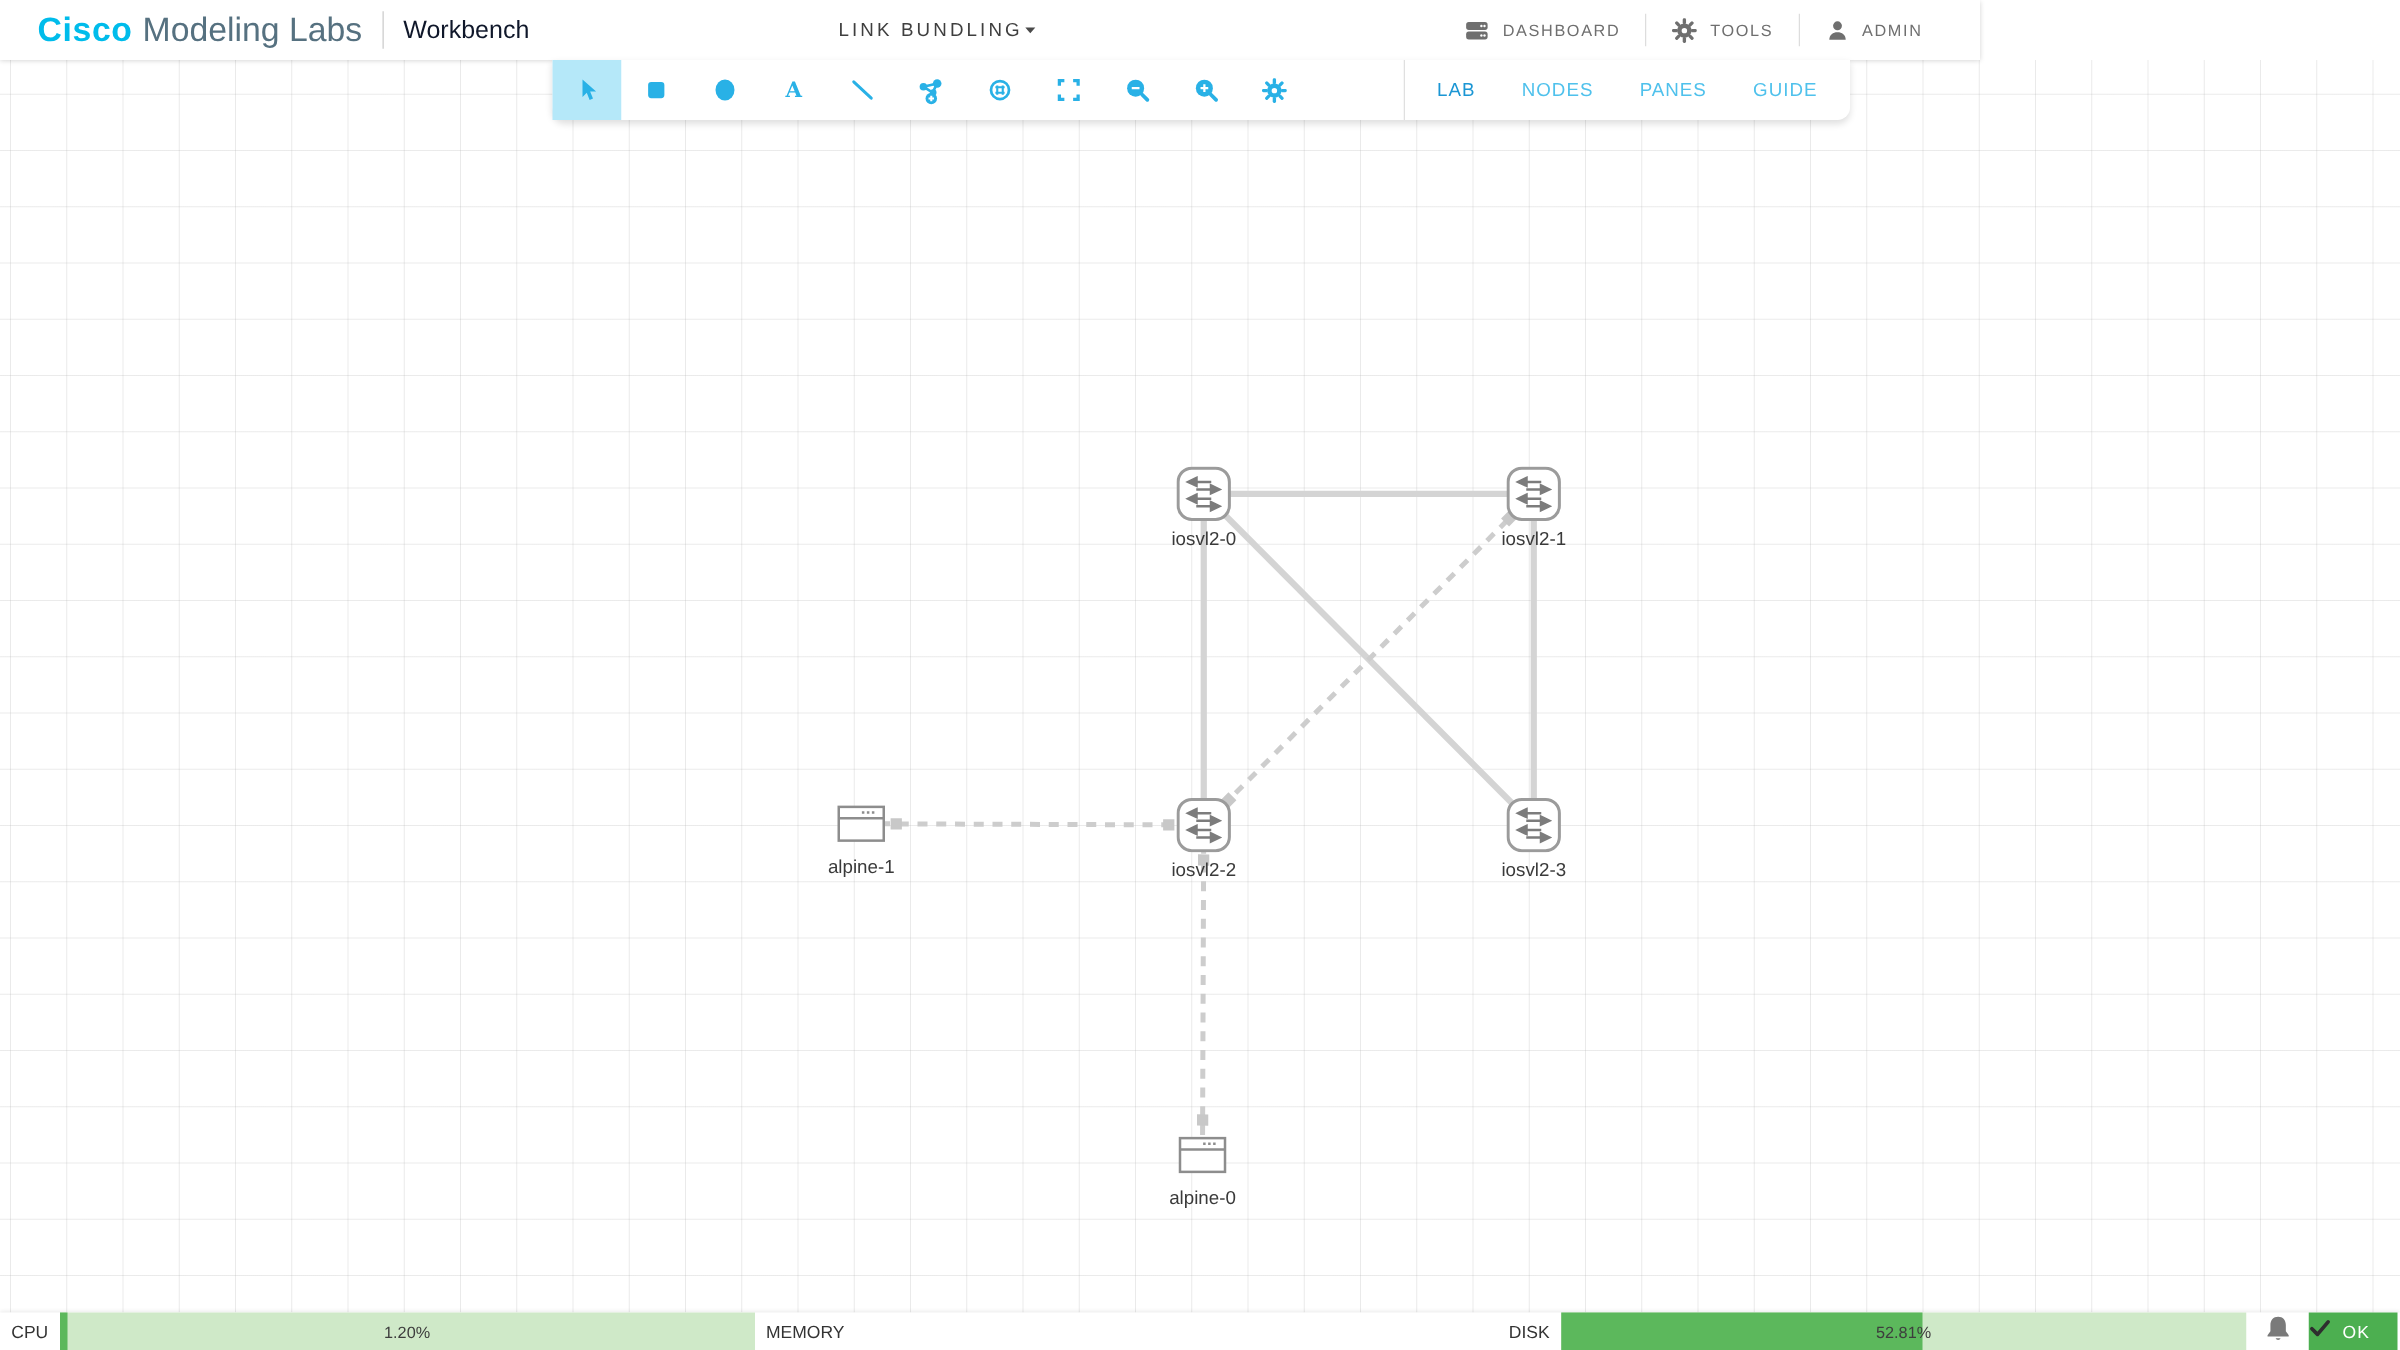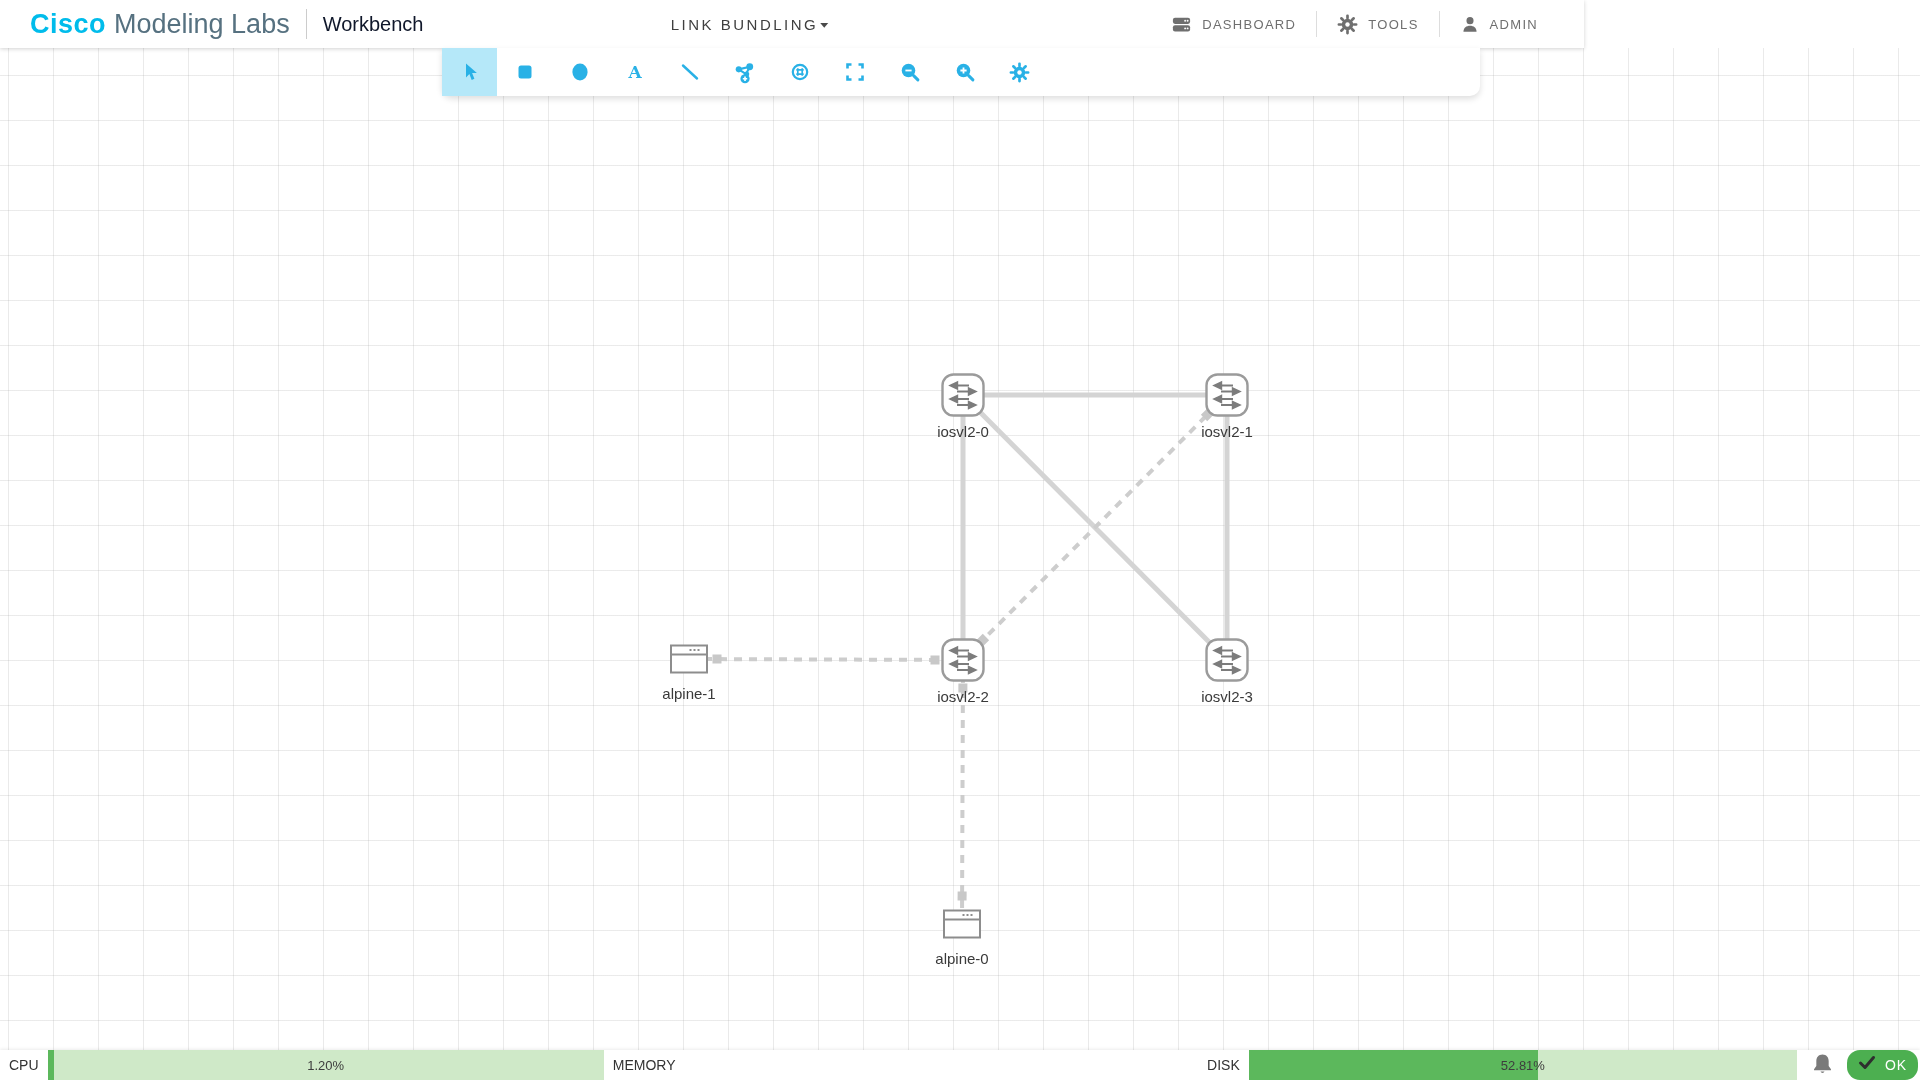--- a/index.html
+++ b/index.html
@@ -55,22 +55,22 @@
   
   .statusbar { position:absolute; left:0; bottom:0; width:1920px; height:30px; background:#fff;
     display:flex; align-items:stretch; z-index:10; box-shadow:0 -1px 3px rgba(0,0,0,.08); }
   .meter { display:flex; align-items:stretch; }
   .meter-label { align-self:center; font-size:14px; color:#333; padding:0 9px; white-space:nowrap; }
   .meter-bar { position:relative; background:var(--meter-bg); height:30px; }
   .meter-fill { position:absolute; left:0; top:0; bottom:0; background:var(--meter-fill); }
   .meter-value { position:absolute; inset:0; display:flex; align-items:center; justify-content:center;
     font-size:13px; color:#3d3d3d; }
   .bell-wrap { width:50px; display:flex; align-items:center; justify-content:center; color:#7a7a7a; }
-  .ok-badge { width:71px; margin:0 2px 0 0; background:var(--badge-green); border-radius:13px;
-    display:flex; align-items:center; justify-content:center; gap:9px; }
+  .ok-badge { width:71px; margin:0 2px 0 0; background:var(--badge-green); border-radius:0;
+    display:flex; align-items:center; gap:9px; }
   .ok-badge-label { color:#fff; font-size:14px; letter-spacing:1px; }
 </style>
 </head>
 <body>
 
 <div class="header">
   <div class="brand">
     <span class="brand-cisco">Cisco</span>
     <span class="brand-product">Modeling Labs</span>
     <span class="brand-divider"></span>
@@ -328,20 +328,26 @@
               <rect x="9.6" y="0.6" width="2.8" height="5" rx="1.2" transform="rotate(90 11 11)"></rect>
               <rect x="9.6" y="16.4" width="2.8" height="5" rx="1.2" transform="rotate(90 11 11)"></rect>
               <rect x="9.6" y="0.6" width="2.8" height="5" rx="1.2" transform="rotate(135 11 11)"></rect>
               <rect x="9.6" y="16.4" width="2.8" height="5" rx="1.2" transform="rotate(135 11 11)"></rect>
               <circle cx="11" cy="11" r="2.3" fill="#fff"></circle>
             </g>
           </svg>
         </span>
       </div>
     </div>
+  <div class="tb-tabs" id="tb-tabs">
+      <span class="tb-tab active">LAB</span>
+      <span class="tb-tab">NODES</span>
+      <span class="tb-tab">PANES</span>
+      <span class="tb-tab">GUIDE</span>
+    </div>
 </div>
 
 <div class="statusbar" id="statusbar">
     <div class="meter" style="flex-grow: 560;">
       <span class="meter-label">CPU</span>
       <div class="meter-bar" style="flex:1">
         <div class="meter-fill" style="width:1.2%"></div>
         <div class="meter-value">1.20%</div>
       </div>
     </div>

